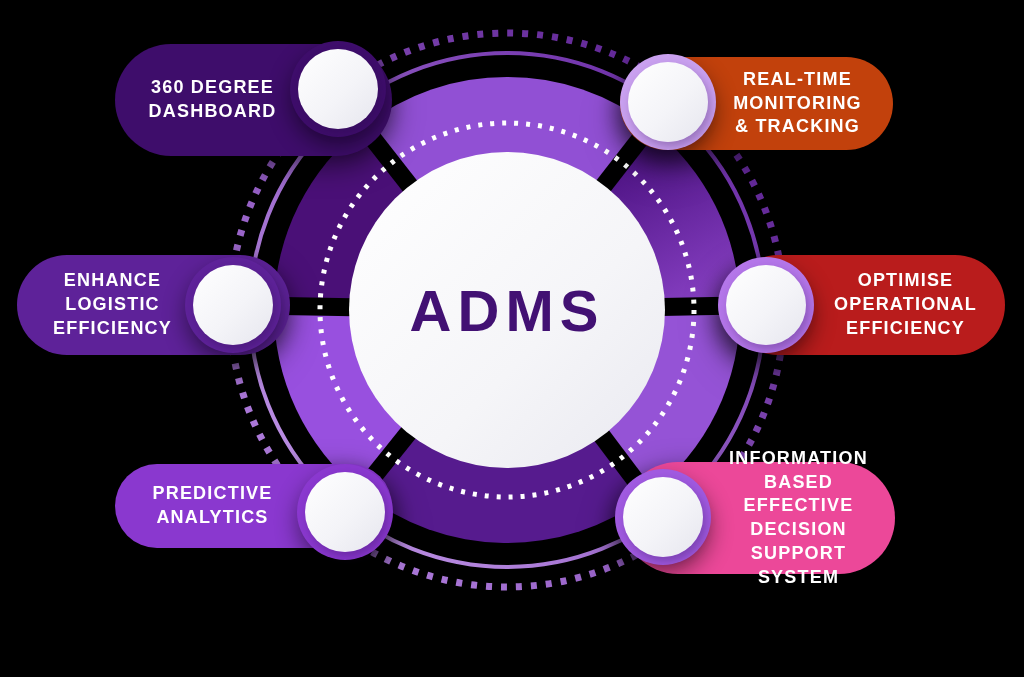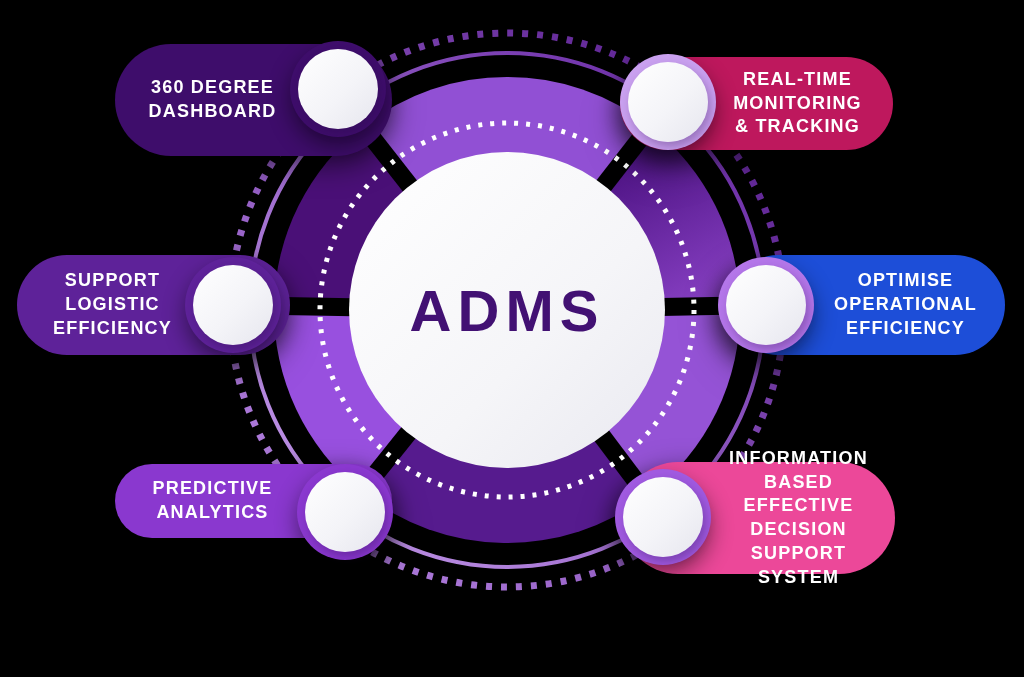--- a/index.html
+++ b/index.html
@@ -23,21 +23,21 @@
 
   
   .p0{left:115px;top:44px;width:277px;height:112px;}   .p0 .pill-circle{left:175px;top:-3px;}
   .p0 .pill-label{padding:0 104px 0 22px;}
   .p1{left:620px;top:57px;width:273px;height:93px;}   .p1 .pill-circle{left:0px;top:-3px;}
   .p1 .pill-label{padding:0 22px 0 104px;}
   .p2{left:17px;top:255px;width:273px;height:100px;}  .p2 .pill-circle{left:168px;top:2px;}
   .p2 .pill-label{padding:0 104px 0 22px;}
   .p3{left:728px;top:255px;width:277px;height:100px;} .p3 .pill-circle{left:-10px;top:2px;}
   .p3 .pill-label{padding:0 22px 0 100px;}
-  .p4{left:115px;top:464px;width:277px;height:74px;}  .p4 .pill-circle{left:182px;top:0px;}
+  .p4{left:115px;top:464px;width:277px;height:84px;}  .p4 .pill-circle{left:182px;top:0px;}
   .p4 .pill-label{padding:0 104px 0 22px;}
   .p5{left:622px;top:462px;width:273px;height:112px;} .p5 .pill-circle{left:-7px;top:7px;}
   .p5 .pill-label{padding:0 18px 0 98px;}
 </style>
 </head>
 <body>
 
 <div id="stage" style="background: rgb(0, 0, 0);">
 
   <svg id="wheel-svg" width="1024" height="677" viewBox="0 0 1024 677">
@@ -97,39 +97,39 @@
   <div class="center-label" style="color: rgb(66, 17, 115);">ADMS</div>
 
   <div class="pill p0" style="background: rgb(62, 13, 107);">
     <div class="pill-label">360 DEGREE
 DASHBOARD</div>
     <div class="pill-circle" style="background: rgb(62, 13, 107);">
       <div class="pill-circle-inner"></div>
     </div>
   </div>
 
-  <div class="pill p1" style="background: #be185d;">
+  <div class="pill p1" style="background: #c2410c;">
     <div class="pill-label">REAL-TIME
 MONITORING
 &amp; TRACKING</div>
     <div class="pill-circle" style="background: rgb(201, 160, 239);">
       <div class="pill-circle-inner"></div>
     </div>
   </div>
 
   <div class="pill p2" style="background: rgb(94, 34, 153);">
-    <div class="pill-label">SUPPORT
+    <div class="pill-label">ENHANCE
 LOGISTIC
 EFFICIENCY</div>
     <div class="pill-circle" style="background: rgb(94, 34, 153);">
       <div class="pill-circle-inner"></div>
     </div>
   </div>
 
-  <div class="pill p3" style="background: #1d4ed8;">
+  <div class="pill p3" style="background: #b91c1c;">
     <div class="pill-label">OPTIMISE
 OPERATIONAL
 EFFICIENCY</div>
     <div class="pill-circle" style="background: rgb(180, 118, 233);">
       <div class="pill-circle-inner"></div>
     </div>
   </div>
 
   <div class="pill p4" style="background: rgb(138, 56, 207);">
     <div class="pill-label">PREDICTIVE

